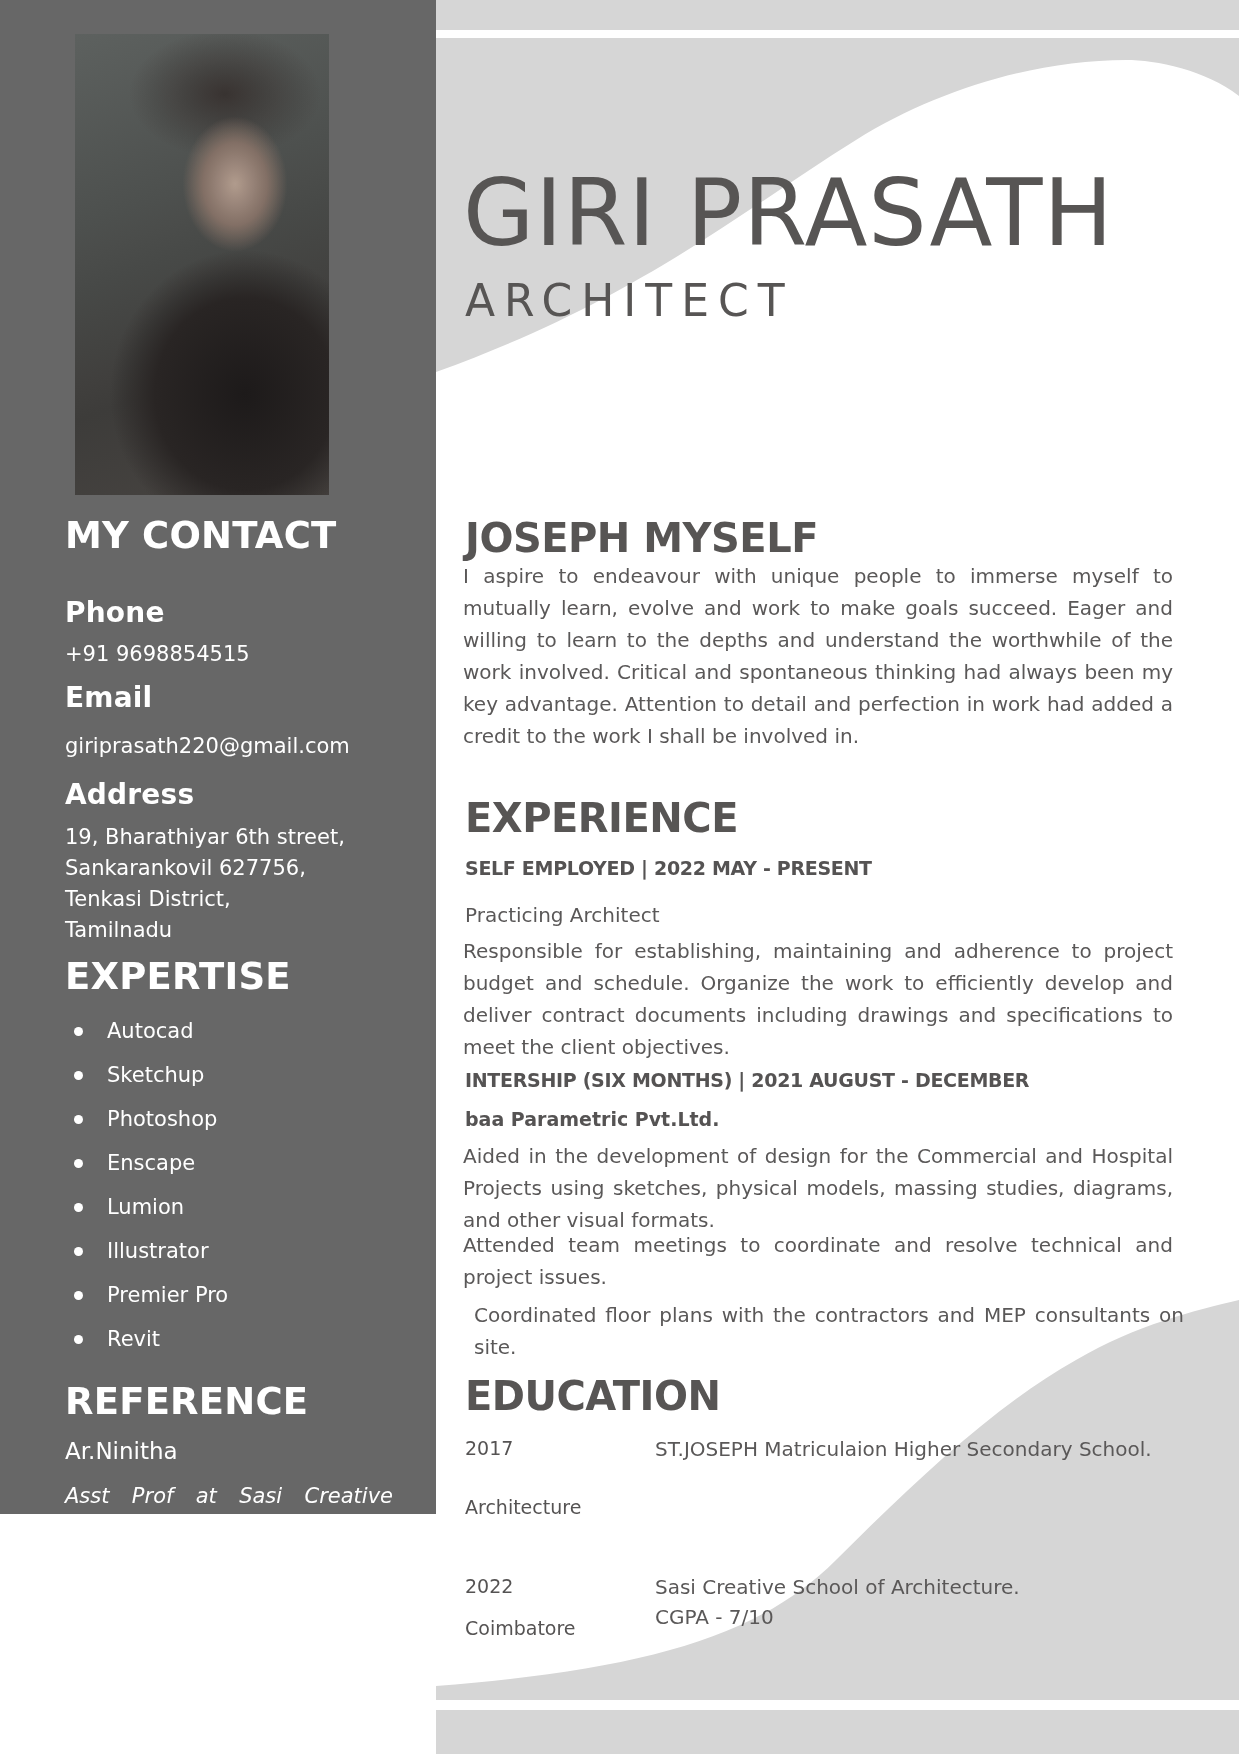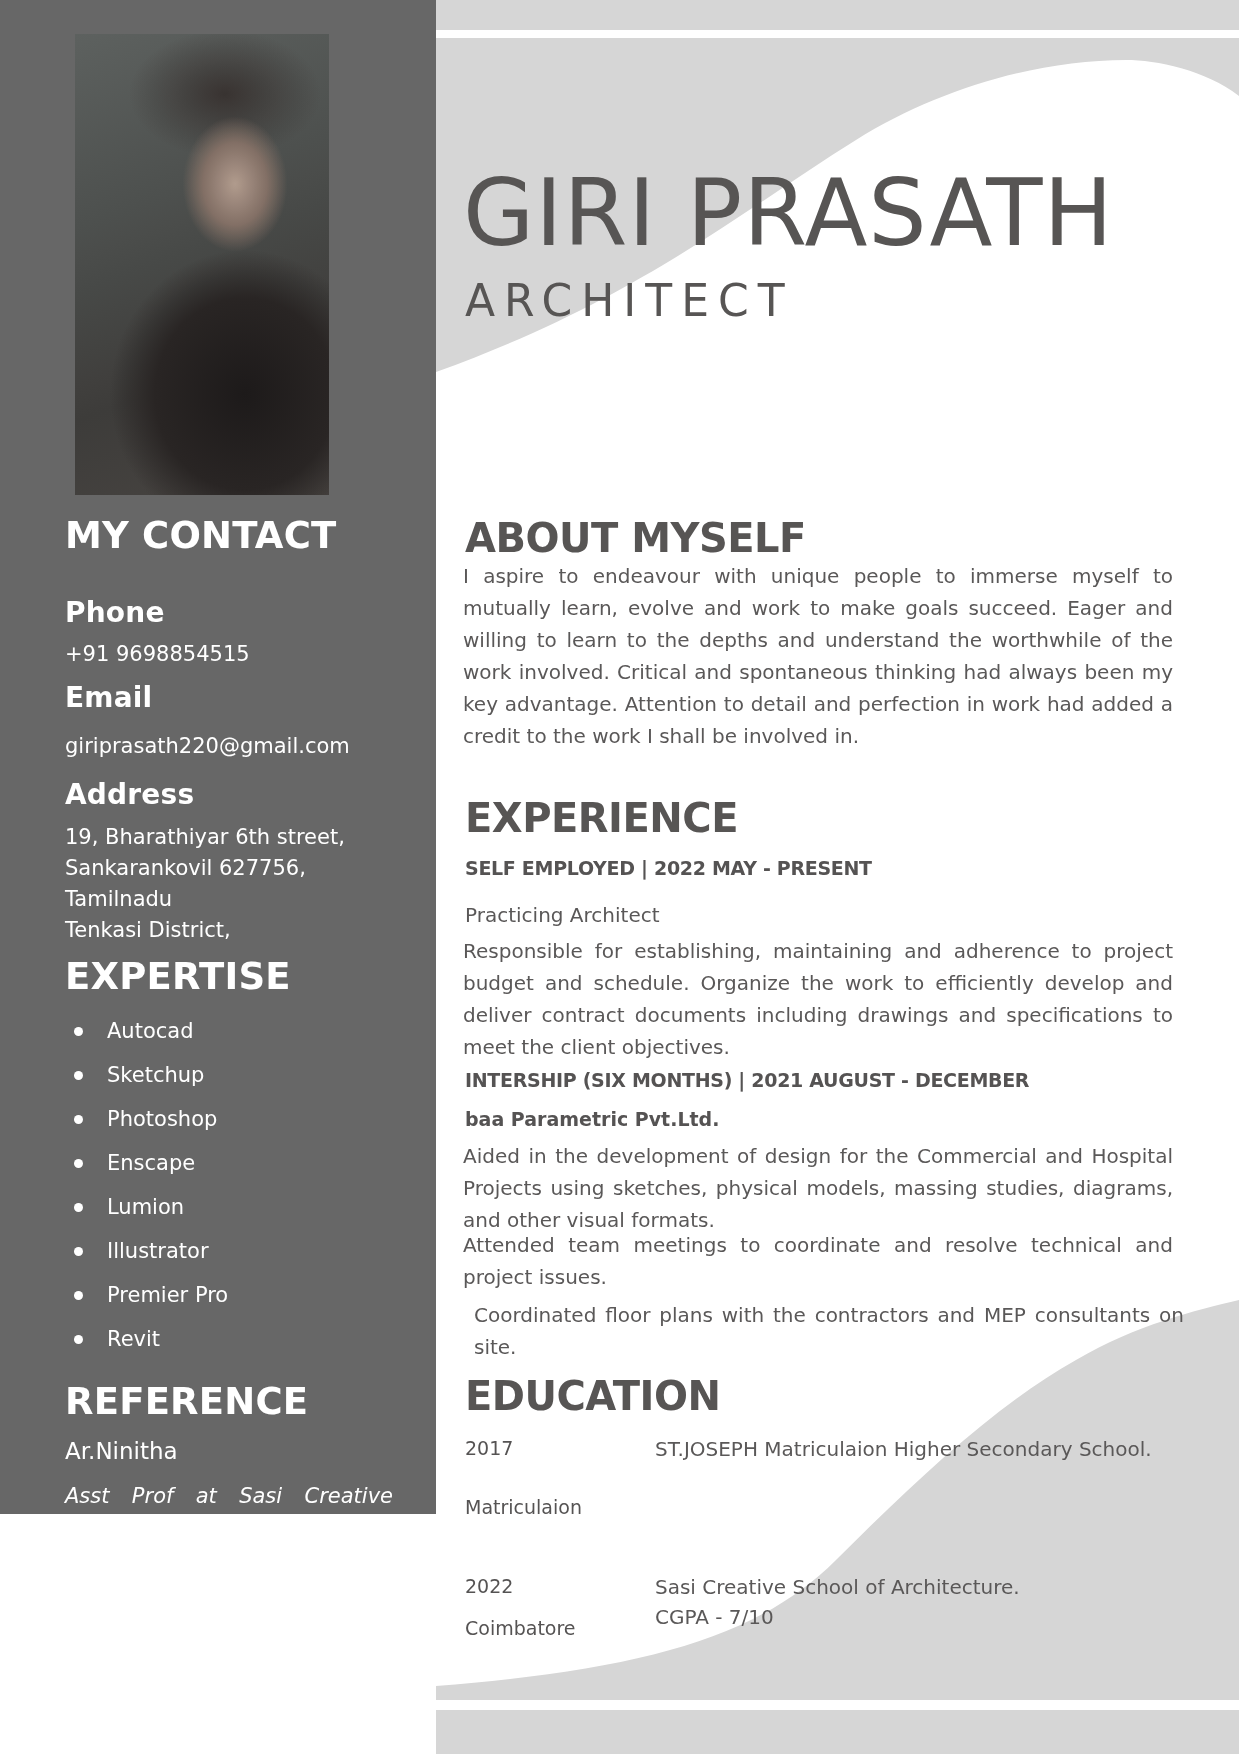--- a/index.html
+++ b/index.html
@@ -68,22 +68,22 @@
 
   <h2 class="sb-h sb-h1" style="top:514px">MY CONTACT</h2>
   <h3 class="sb-h sb-h2" style="top:596px">Phone</h3>
   <div class="sb-t" style="top:639px">+91 9698854515</div>
   <h3 class="sb-h sb-h2" style="top:681px">Email</h3>
   <div class="sb-t" style="top:731px">giriprasath220@gmail.com</div>
   <h3 class="sb-h sb-h2" style="top:778px">Address</h3>
   <div class="sb-t address" style="top:822px">
     <div>19, Bharathiyar 6th street,</div>
     <div>Sankarankovil 627756,</div>
+    <div>Tenkasi District,</div>
     <div>Tamilnadu</div>
-    <div>Tenkasi District,</div>
   </div>
 
   <h2 class="sb-h sb-h1" style="top:955px">EXPERTISE</h2>
   <ul class="exp-list">
     <li>
         <span class="dot"></span>
         <span>Autocad</span>
       </li>
     <li>
         <span class="dot"></span>
@@ -119,38 +119,38 @@
   <div class="sb-t" style="top:1436px; font-size:23px">Ar.Ninitha</div>
   <div class="ref-role">Asst Prof at Sasi Creative School of Architecture</div>
   <h3 class="sb-h sb-h3" style="top:1589px">Phone</h3>
   <div class="sb-t" style="top:1623px; font-size:19px">+91 8220381666</div>
 </aside>
 
 <main class="main">
   <h1 class="name">GIRI PRASATH</h1>
   <div class="title">ARCHITECT</div>
 
-  <h2 class="sec-h" style="top:515px">ABOUT MYSELF</h2>
+  <h2 class="sec-h" style="top:515px">JOSEPH MYSELF</h2>
   <p class="para" style="top:560px; margin:0">I aspire to endeavour with unique people to immerse myself to mutually learn, evolve and work to make goals succeed. Eager and willing to learn to the depths and understand the worthwhile of the work involved. Critical and spontaneous thinking had always been my key advantage. Attention to detail and perfection in work had added a credit to the work I shall be involved in.</p>
 
   <h2 class="sec-h" style="top:795px">EXPERIENCE</h2>
   <div class="job-h" style="top:857px">SELF EMPLOYED | 2022 MAY - PRESENT</div>
   <div class="role" style="top:903px">Practicing Architect</div>
   <p class="para" style="top:935px; margin:0">Responsible for establishing, maintaining and adherence to project budget and schedule. Organize the work to efficiently develop and deliver contract documents including drawings and specifications to meet the client objectives.</p>
 
   <div class="job-h" style="top:1069px">INTERSHIP (SIX MONTHS) | 2021 AUGUST - DECEMBER</div>
   <div class="company" style="top:1108px">baa Parametric Pvt.Ltd.</div>
   <p class="para" style="top:1140px; margin:0">Aided in the development of design for the Commercial and Hospital Projects using sketches, physical models, massing studies, diagrams, and other visual formats.</p>
   <p class="para" style="top:1229px; margin:0">Attended team meetings to coordinate and resolve technical and project issues.</p>
   <p class="para" style="top:1288px; margin:11px">Coordinated floor plans with the contractors and MEP consultants on site.</p>
 
   <h2 class="sec-h" style="top:1373px">EDUCATION</h2>
 
   <div class="edu-year" style="top:1437px">2017</div>
-  <div class="edu-place" style="top:1496px">Matriculaion</div>
+  <div class="edu-place" style="top:1496px">Architecture</div>
   <div class="edu-desc" style="top:1435px">
     <div>ST.JOSEPH Matriculaion Higher Secondary School.</div>
   </div>
 
   <div class="edu-year" style="top:1575px">2022</div>
   <div class="edu-place" style="top:1617px">Coimbatore</div>
   <div class="edu-desc" style="top:1573px">
     <div>Sasi Creative School of Architecture.</div>
     <div>CGPA - 7/10</div>
   </div>

